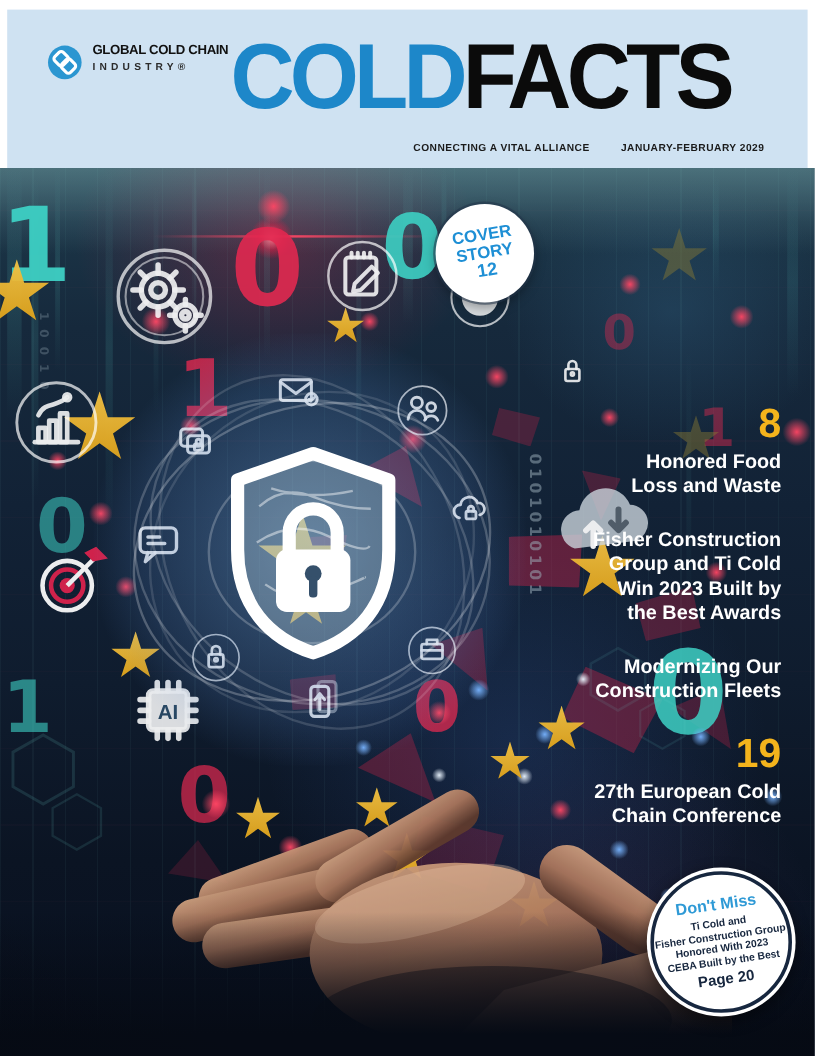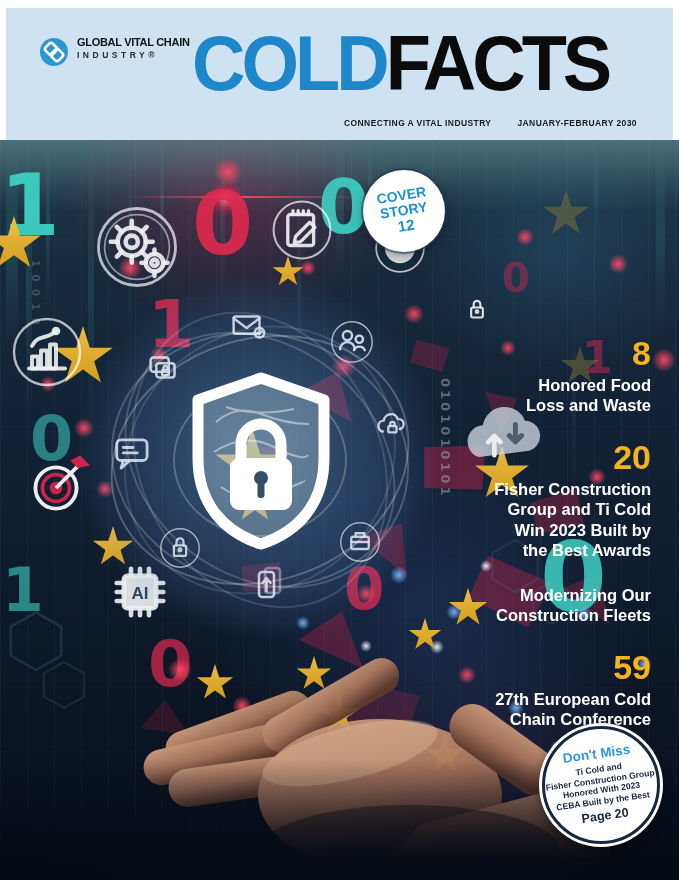--- a/index.html
+++ b/index.html
@@ -62,28 +62,28 @@
 <div class="masthead">
   <div class="logo">
     <svg width="32" height="32" viewBox="0 0 32 32">
       <circle cx="16" cy="16" r="14" fill="#2b96d1"></circle>
       <g stroke="#ffffff" stroke-width="2.6" fill="none">
         <rect x="8" y="8" width="10" height="10" rx="2.5" transform="rotate(45 13 13)"></rect>
         <rect x="14" y="14" width="10" height="10" rx="2.5" transform="rotate(45 19 19)"></rect>
       </g>
     </svg>
     <div class="logo-text">
-      <div class="l1">GLOBAL VITAL CHAIN</div>
+      <div class="l1">GLOBAL COLD CHAIN</div>
       <div class="l2">INDUSTRY®</div>
     </div>
   </div>
   <div class="mag-title"><span class="cold">COLD</span><span class="facts">FACTS</span></div>
   <div class="head-sub">
-    <span>CONNECTING A VITAL INDUSTRY</span>
-    <span>JANUARY-FEBRUARY 2030</span>
+    <span>CONNECTING A VITAL ALLIANCE</span>
+    <span>JANUARY-FEBRUARY 2029</span>
   </div>
 </div>
 
 <div class="photo" id="photo-scene">
   <div class="circuit"></div>
   <div class="topband"></div>
   <div class="laser"></div>
   <div class="laser-dot"></div>
   <div style="position: absolute; left: 6px; top: 0px; width: 12px; height: 210px; background: linear-gradient(rgba(96, 216, 208, 0), rgba(96, 216, 208, 0.14), rgba(96, 216, 208, 0));"></div>
     <div style="position: absolute; left: 26px; top: 6px; width: 6px; height: 270px; background: linear-gradient(rgba(96, 216, 208, 0), rgba(96, 216, 208, 0.12), rgba(96, 216, 208, 0));"></div>
@@ -358,32 +358,31 @@
   </div>
 
 
   <div class="toc">
     <div class="toc-entry">
       <div class="toc-num">8</div>
       <div class="toc-title preline">Honored Food
 Loss and Waste</div>
     </div>
     <div class="toc-entry">
-      <div class="toc-num">20</div>
       <div class="toc-title preline">Fisher Construction
 Group and Ti Cold
 Win 2023 Built by
 the Best Awards</div>
     </div>
     <div class="toc-entry">
       <div class="toc-title preline">Modernizing Our
 Construction Fleets</div>
     </div>
     <div class="toc-entry">
-      <div class="toc-num">59</div>
+      <div class="toc-num">19</div>
       <div class="toc-title preline">27th European Cold
 Chain Conference</div>
     </div>
   </div>
 
   <div class="dm-badge">
     <div class="dm-ring">
       <div class="dm-inner">
         <div class="dm-title">Don't Miss</div>
         <div class="dm-line">Ti Cold and</div>

